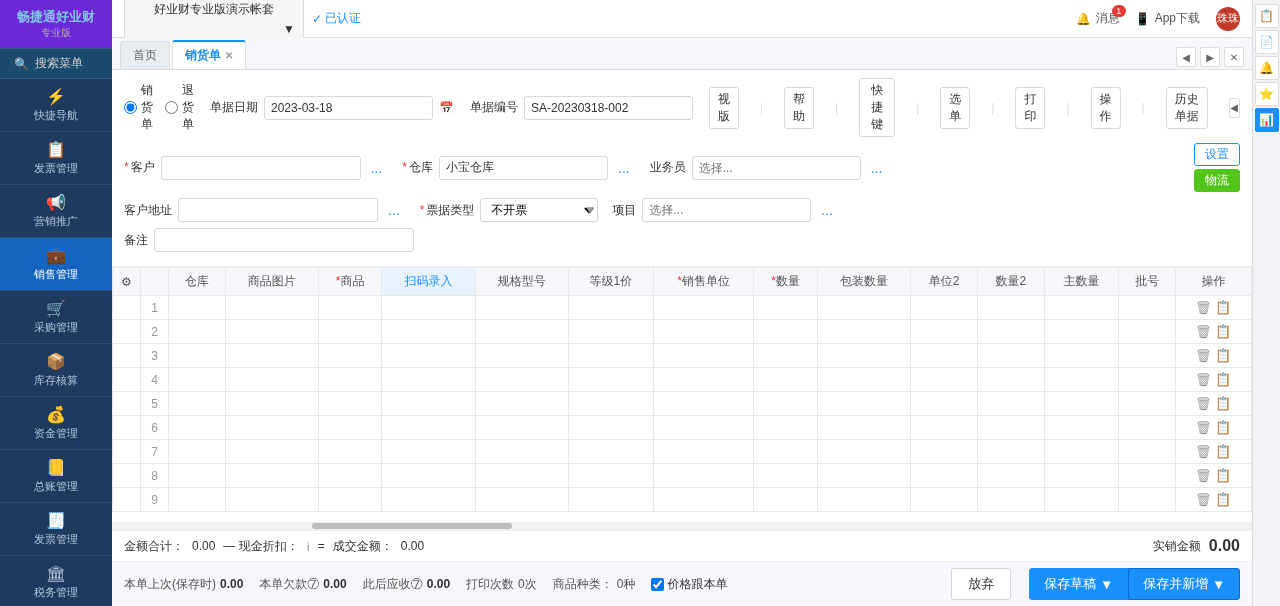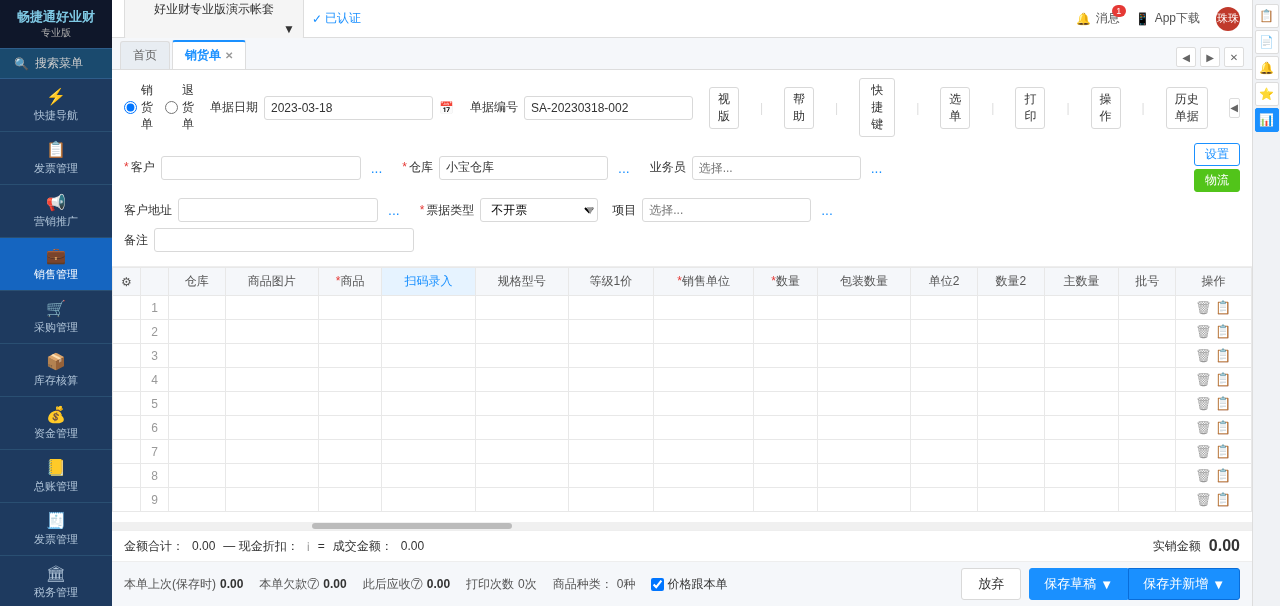--- a/index.html
+++ b/index.html
@@ -1,20 +1,20 @@
 <!DOCTYPE html>
 <html><head>
   <meta charset="utf-8">
   <style>
     * { box-sizing: border-box; margin: 0; padding: 0; }
     body { font-family: 'Microsoft YaHei', Arial, sans-serif; font-size: 12px; background: #f0f2f5; color: #333; width: 1280px; height: 606px; overflow: hidden; display: flex; }
 
     
     .sidebar { width: 112px; background: #1e3a5f; display: flex; flex-direction: column; height: 606px; flex-shrink: 0; }
-    .sidebar-logo { background: #0f172a; padding: 8px; text-align: center; color: #fff; font-size: 11px; border-bottom: 1px solid #2e5d8a; }
+    .sidebar-logo { background: #6d28d9; padding: 8px; text-align: center; color: #fff; font-size: 11px; border-bottom: 1px solid #2e5d8a; }
     .sidebar-logo .logo-title { font-size: 13px; font-weight: bold; color: #7ec8e3; }
     .sidebar-logo .logo-sub { font-size: 10px; color: #aaa; }
     .sidebar-search { background: #1a4a6e; padding: 6px 8px; display: flex; align-items: center; cursor: pointer; color: #ccc; border-bottom: 1px solid #2e5d8a; }
     .sidebar-search span { margin-left: 6px; font-size: 12px; }
     .sidebar-nav-item { display: flex; flex-direction: column; align-items: center; padding: 8px 4px; cursor: pointer; color: #b0c4d8; border-bottom: 1px solid #2a4f72; }
     .sidebar-nav-item.active { background: #1565c0; color: #fff; }
     .sidebar-nav-item .nav-icon { font-size: 16px; margin-bottom: 2px; }
     .sidebar-nav-item .nav-label { font-size: 11px; text-align: center; }
 
     
@@ -68,21 +68,21 @@
     .table-action-btn { background: none; border: none; cursor: pointer; color: #999; font-size: 13px; padding: 0 2px; }
     .table-scroll-area { overflow-x: auto; overflow-y: auto; flex: 1; }
     .scrollbar-row { height: 8px; background: #f0f0f0; position: relative; }
     .scrollbar-thumb { height: 6px; background: #bbb; border-radius: 3px; position: absolute; top: 1px; width: 200px; left: 200px; }
 
     
     .bottom-summary { background: #fff; padding: 6px 12px; border-top: 1px solid #eee; display: flex; align-items: center; gap: 8px; font-size: 12px; }
     .bottom-footer { background: #f5f7fa; padding: 6px 12px; border-top: 1px solid #eee; display: flex; align-items: center; justify-content: space-between; font-size: 12px; }
     .footer-left { display: flex; gap: 16px; }
     .footer-item { display: flex; align-items: center; gap: 4px; color: #555; }
-    .footer-right { display: flex; align-items: center; gap: 8px; }
+    .footer-right { display: flex; align-items: center; gap: 18px; }
     .btn-abandon { padding: 6px 16px; border: 1px solid #d9d9d9; border-radius: 3px; background: #fff; cursor: pointer; font-size: 13px; color: #333; }
     .btn-save-draft { padding: 6px 14px; border: 1px solid #1a90ff; border-radius: 3px 0 0 3px; background: #1a90ff; cursor: pointer; font-size: 13px; color: #fff; display: flex; align-items: center; gap: 4px; }
     .btn-save-new { padding: 6px 14px; border: 1px solid #096dd9; border-radius: 0 3px 3px 0; background: #1a90ff; cursor: pointer; font-size: 13px; color: #fff; display: flex; align-items: center; gap: 4px; border-left: 1px solid #096dd9; justify-content: flex-end; }
     .checkbox-item { display: flex; align-items: center; gap: 3px; cursor: pointer; }
 
     
     .right-sidebar { width: 28px; background: #f0f2f5; border-left: 1px solid #ddd; display: flex; flex-direction: column; align-items: center; padding: 4px 0; gap: 2px; }
     .right-sidebar-btn { width: 24px; height: 24px; display: flex; align-items: center; justify-content: center; cursor: pointer; color: #666; font-size: 12px; border: 1px solid #ddd; background: #fff; border-radius: 2px; }
     .right-sidebar-btn.active { background: #1a90ff; color: #fff; border-color: #1a90ff; }
     .btn-set { padding: 3px 10px; border: 1px solid #1a90ff; border-radius: 3px; color: #1a90ff; background: #fff; cursor: pointer; font-size: 12px; }

